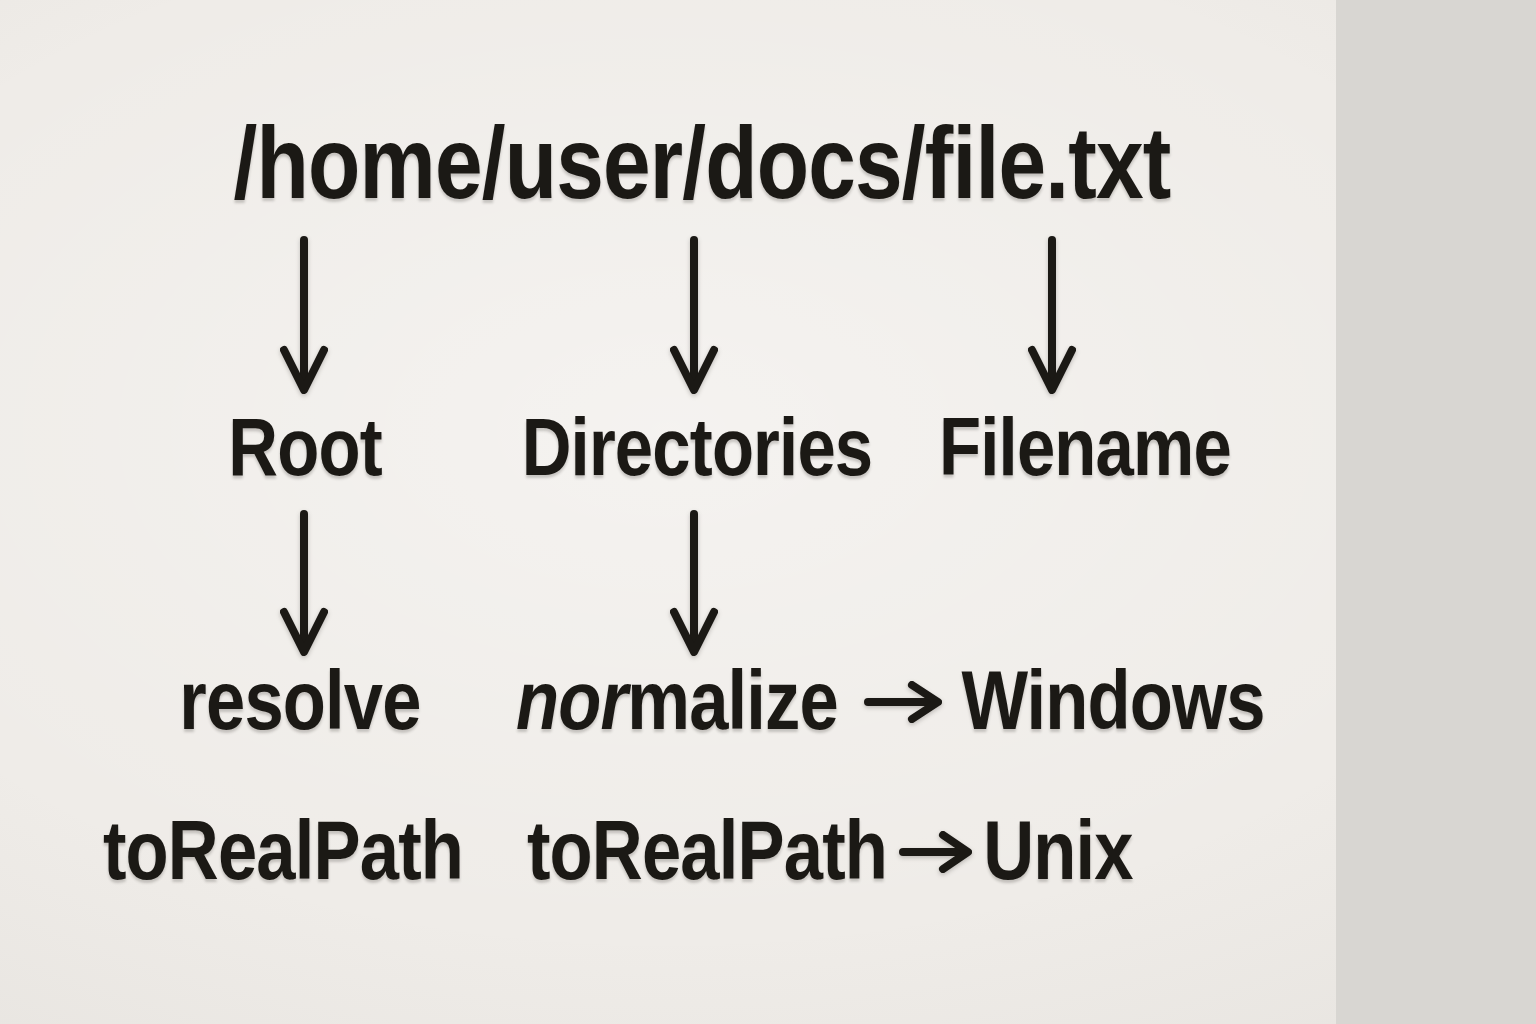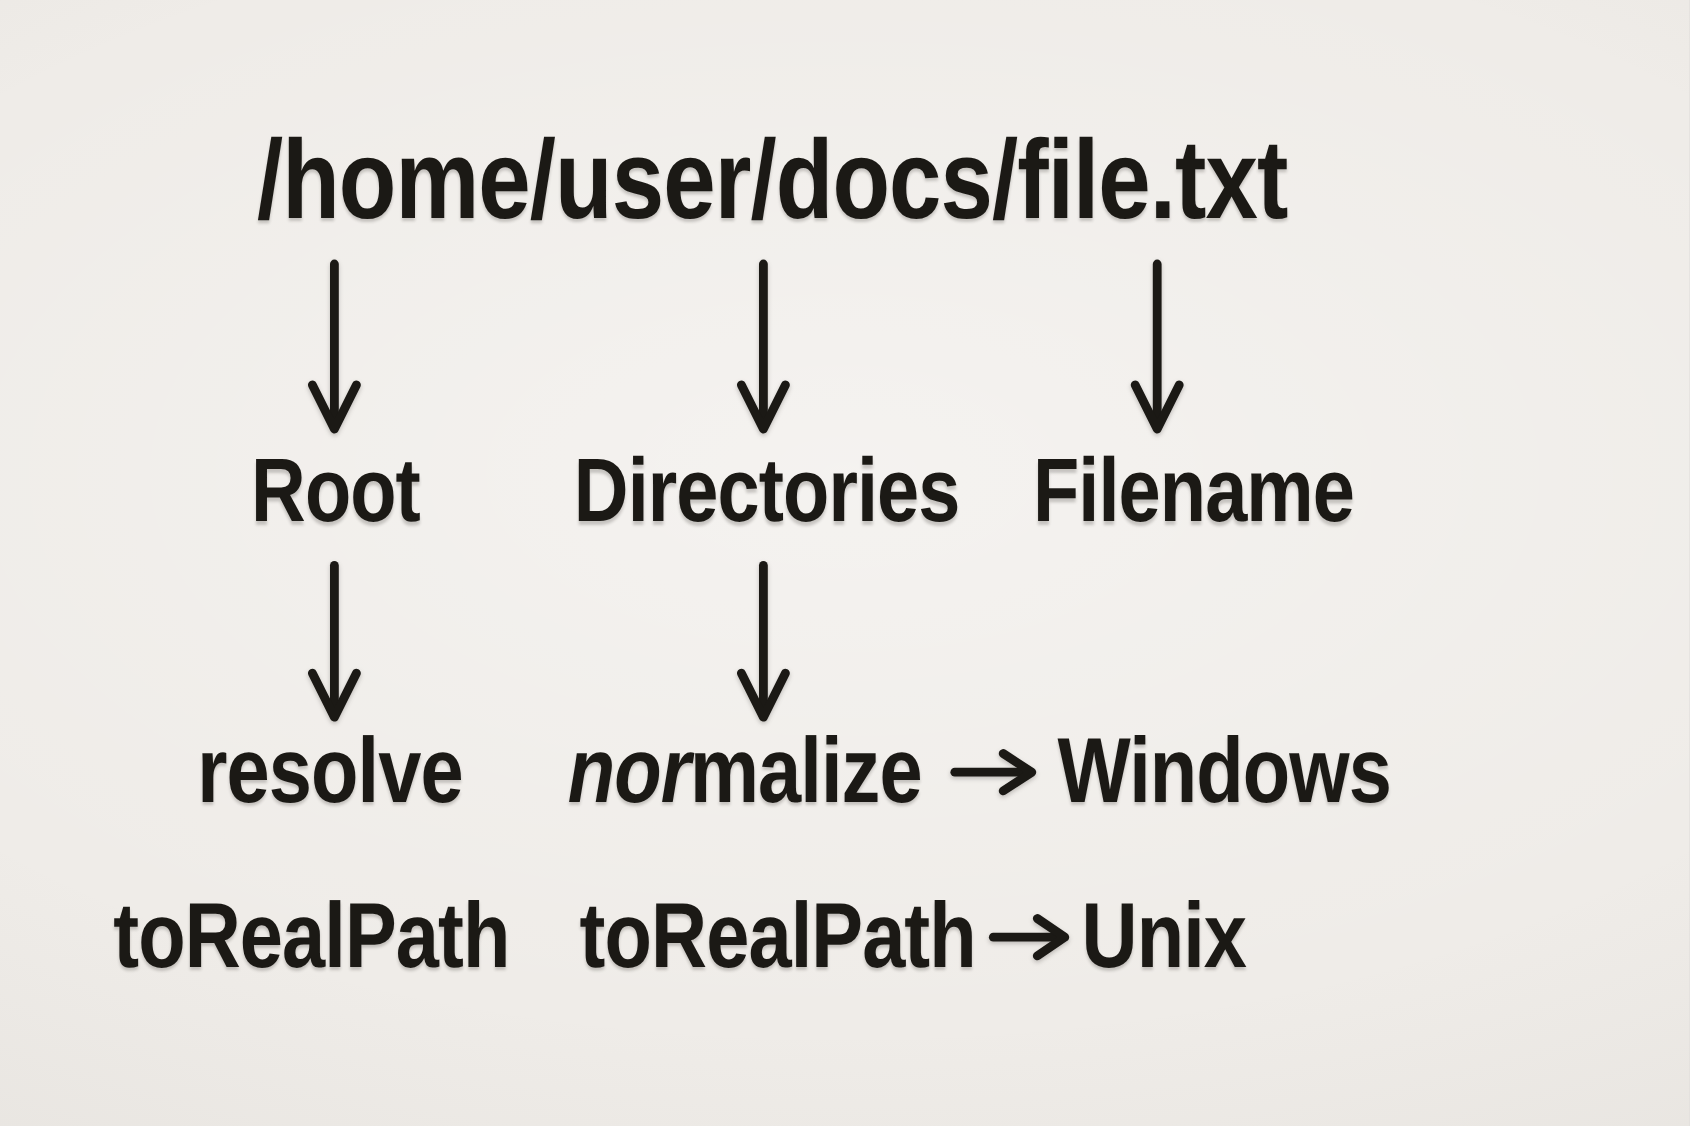--- a/index.html
+++ b/index.html
@@ -9,21 +9,21 @@
   html, body {
     margin: 0;
     padding: 0;
   }
   body {
     font-family: "Liberation Sans", sans-serif;
     background: #d8d6d2;
   }
   .canvas {
     position: relative;
-    width: 1536px;
+    width: 1336px;
     height: 1024px;
     overflow: hidden;
     background:
       radial-gradient(ellipse 120% 90% at 50% 42%,
         rgba(255,255,255,0.35) 0%,
         rgba(255,255,255,0.0) 55%,
         rgba(120,115,105,0.10) 100%),
       var(--background);
     color: var(--ink);
   }

